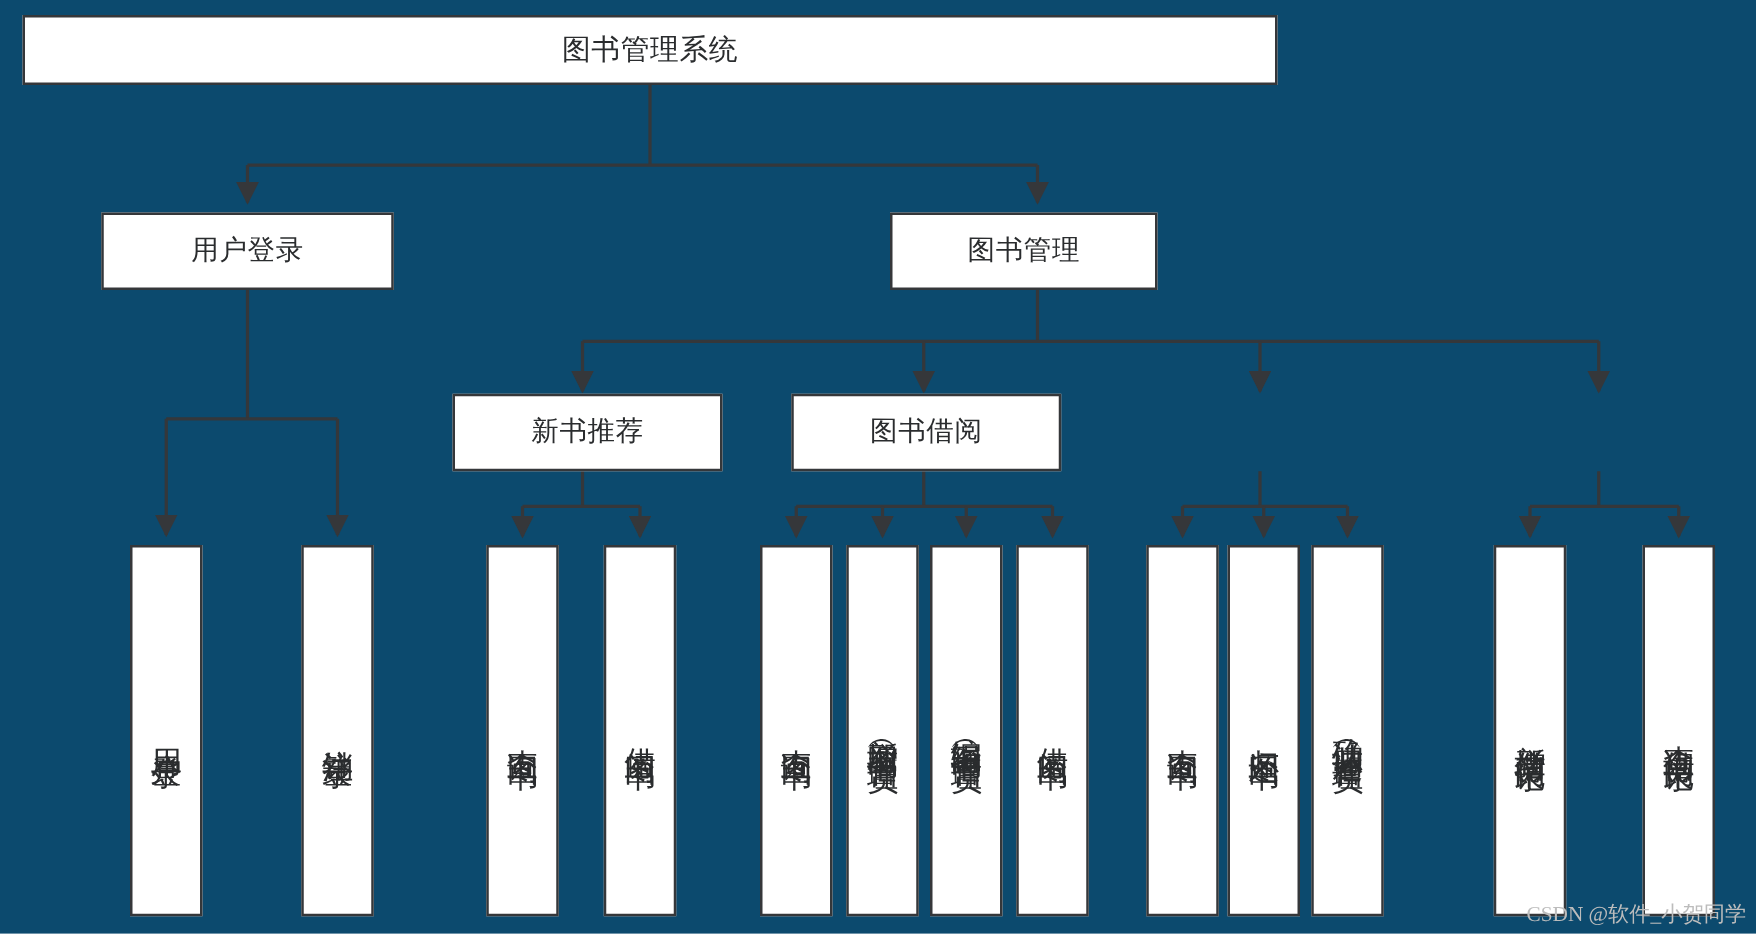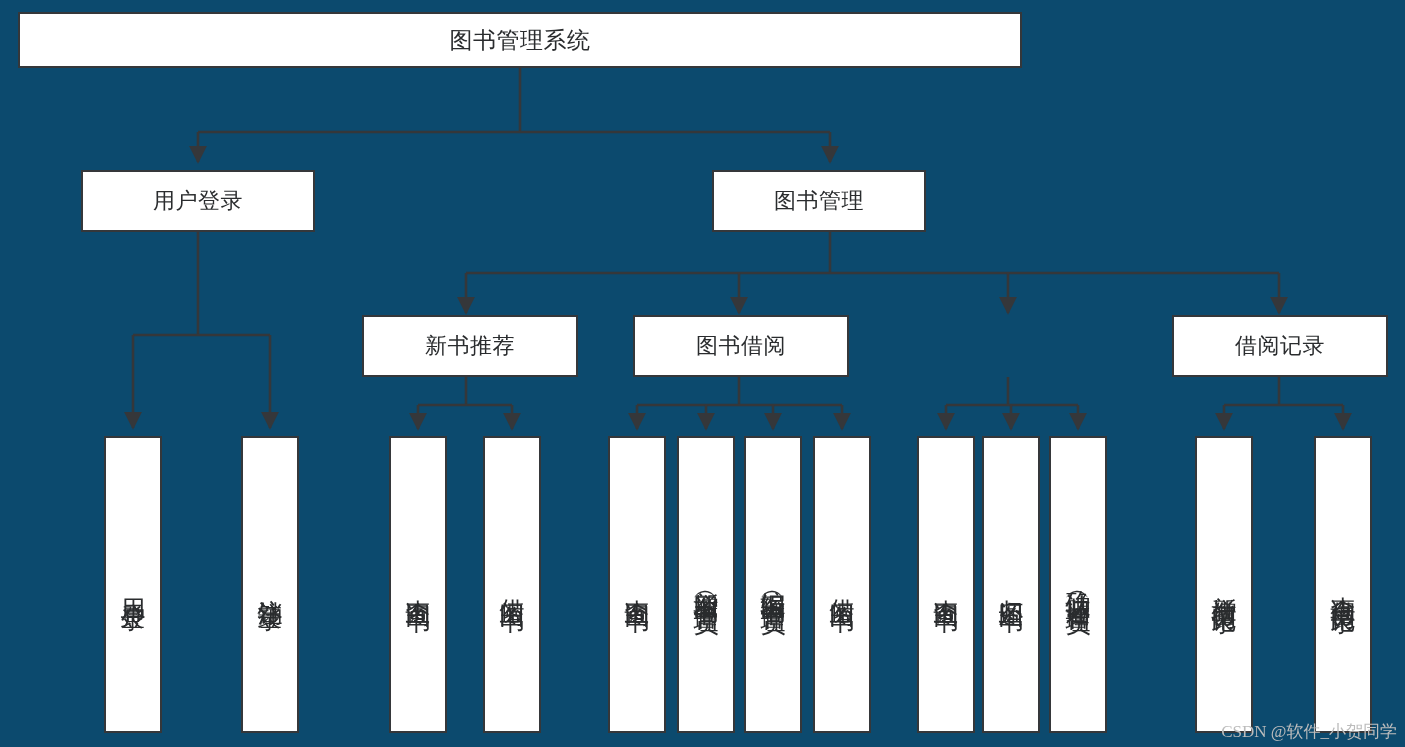--- a/index.html
+++ b/index.html
@@ -137,23 +137,20 @@
   <div class="node horiz" style="left:712px; top:170px; width:214px; height:62px;">
     <span class="label">图书管理</span>
   </div>
 
   <div class="node horiz" style="left:362px; top:315px; width:216px; height:62px;">
     <span class="label">新书推荐</span>
   </div>
   <div class="node horiz" style="left:633px; top:315px; width:216px; height:62px;">
     <span class="label">图书借阅</span>
   </div>
-  <div class="node horiz" style="left:1172px; top:315px; width:216px; height:62px;">
-    <span class="label">借阅记录</span>
-  </div>
 
   <div class="node vert" style="left:104px; top:436px; width:58px; height:297px;">
     <span class="label">用户登录</span>
   </div>
   <div class="node vert" style="left:241px; top:436px; width:58px; height:297px;">
     <span class="label">注销登录</span>
   </div>
 
   <div class="node vert" style="left:389px; top:436px; width:58px; height:297px;">
     <span class="label">查询图书</span>

